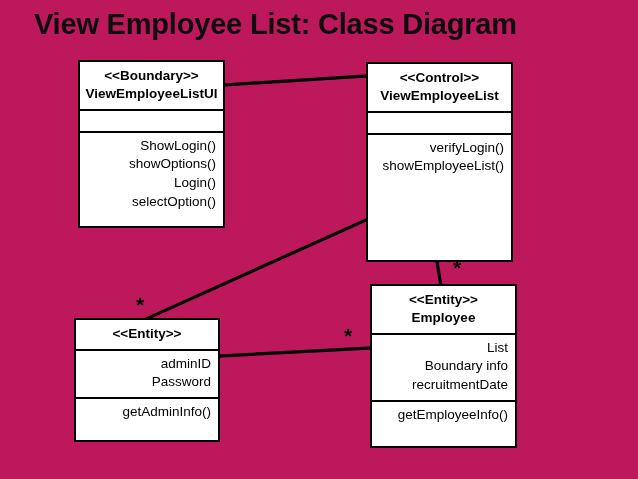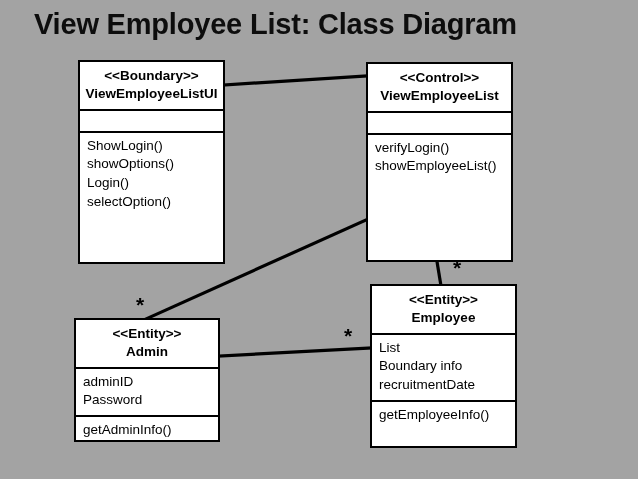--- a/index.html
+++ b/index.html
@@ -4,21 +4,21 @@
 <style>
   html, body {
     margin: 0;
     padding: 0;
     background: #ffffff;
   }
   #canvas {
     position: relative;
     width: 638px;
     height: 479px;
-    background: #a3a3a3;
+    background: #be185d;
     overflow: hidden;
     font-family: "Liberation Sans", sans-serif;
   }
   #page-title {
     position: absolute;
     left: 34px;
     top: 8px;
     font-size: 29px;
     font-weight: bold;
     color: #0d0d0d;
@@ -57,21 +57,21 @@
     flex: 0 0 auto;
   }
   .uml-header .stereo { display: block; }
   .uml-header .cname  { display: block; }
   .uml-attrs, .uml-methods {
     box-sizing: border-box;
     font-size: 13.5px;
     color: #000000;
     line-height: 1.38;
     padding: 4px 7px 5px 7px;
-    text-align: left;
+    text-align: right;
   }
   .uml-attrs {
     border-bottom: 2.5px solid #000000;
     flex: 0 0 auto;
   }
   .uml-methods {
     flex: 1 1 auto;
   }
   .uml-attrs.empty {
     min-height: 22px;
@@ -104,21 +104,21 @@
 
     <line x1="430" y1="219" x2="441" y2="286" stroke="#000000" stroke-width="3.2" stroke-linecap="square"></line>
 
     <line x1="219" y1="356" x2="371" y2="348" stroke="#000000" stroke-width="3.2" stroke-linecap="square"></line>
   </svg>
 
   <div class="mult" style="left:136px; top:294px;">*</div>
   <div class="mult" style="left:453px; top:257px;">*</div>
   <div class="mult" style="left:344px; top:325px;">*</div>
 
-  <div class="uml-class" style="left:78px; top:60px; width:147px; height:204px;">
+  <div class="uml-class" style="left:78px; top:60px; width:147px; height:168px;">
     <div class="uml-header">
       <span class="stereo">&lt;&lt;Boundary&gt;&gt;</span>
       <span class="cname">ViewEmployeeListUI</span>
     </div>
     <div class="uml-attrs empty"></div>
     <div class="uml-methods">
       <span class="row">ShowLogin()</span>
       <span class="row">showOptions()</span>
       <span class="row">Login()</span>
       <span class="row">selectOption()</span>
@@ -133,21 +133,20 @@
     <div class="uml-attrs empty"></div>
     <div class="uml-methods">
       <span class="row">verifyLogin()</span>
       <span class="row">showEmployeeList()</span>
     </div>
   </div>
 
   <div class="uml-class" style="left:74px; top:318px; width:146px; height:124px;">
     <div class="uml-header">
       <span class="stereo">&lt;&lt;Entity&gt;&gt;</span>
-      <span class="cname">Admin</span>
     </div>
     <div class="uml-attrs">
       <span class="row">adminID</span>
       <span class="row">Password</span>
     </div>
     <div class="uml-methods">
       <span class="row">getAdminInfo()</span>
     </div>
   </div>
 

